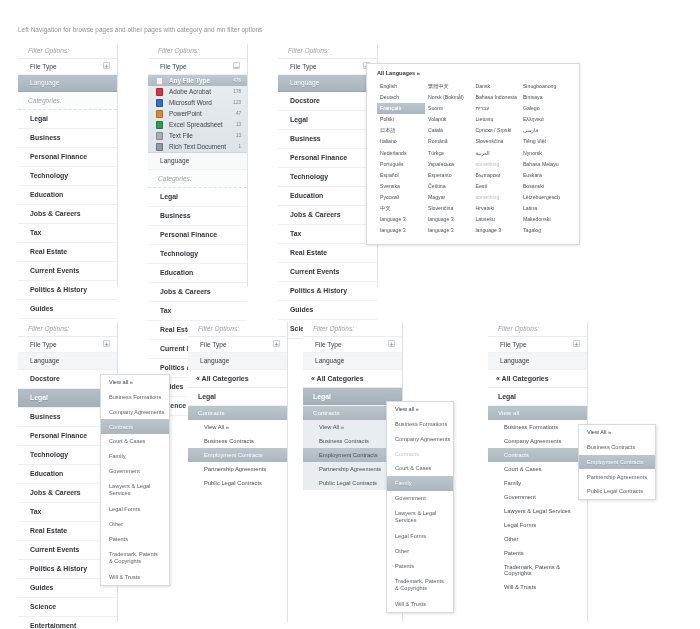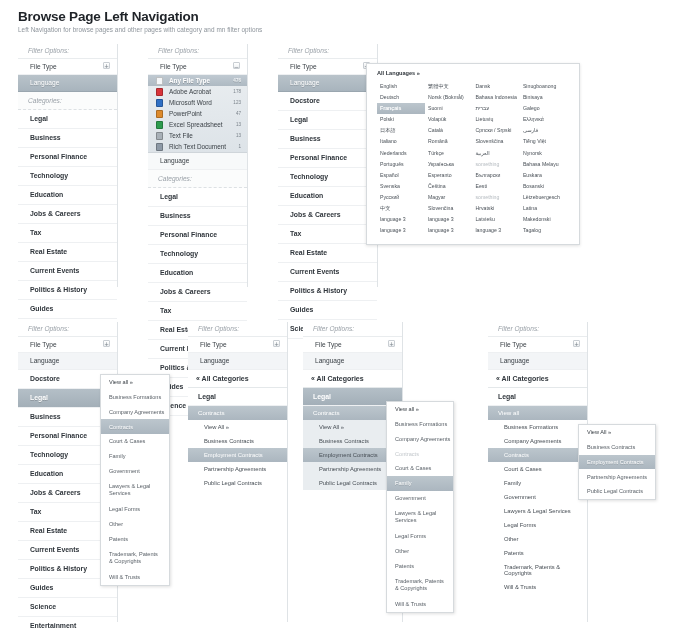--- a/index.html
+++ b/index.html
@@ -188,21 +188,20 @@
   .scrollbar {
     position: absolute; width: 3px; border-radius: 2px;
     background: #c3cace;
   }
 </style>
 </head>
 <body>
 
 <div id="stage">
 
-  <div class="page-title">Browse Page Left Navigation</div>
   <div class="page-sub">Left Navigation for browse pages and other pages with category and mn filter options</div>
 
   <div class="panel panel-col" style="left:18px; top:44px; height:243px;">
     <div class="filter-head">Filter Options:</div>
     <div class="frow">
       <span>File Type</span>
       <span class="pm">+</span>
     </div>
     <div class="frow sel">Language</div>
     <div class="cat-head">Categories:</div>

